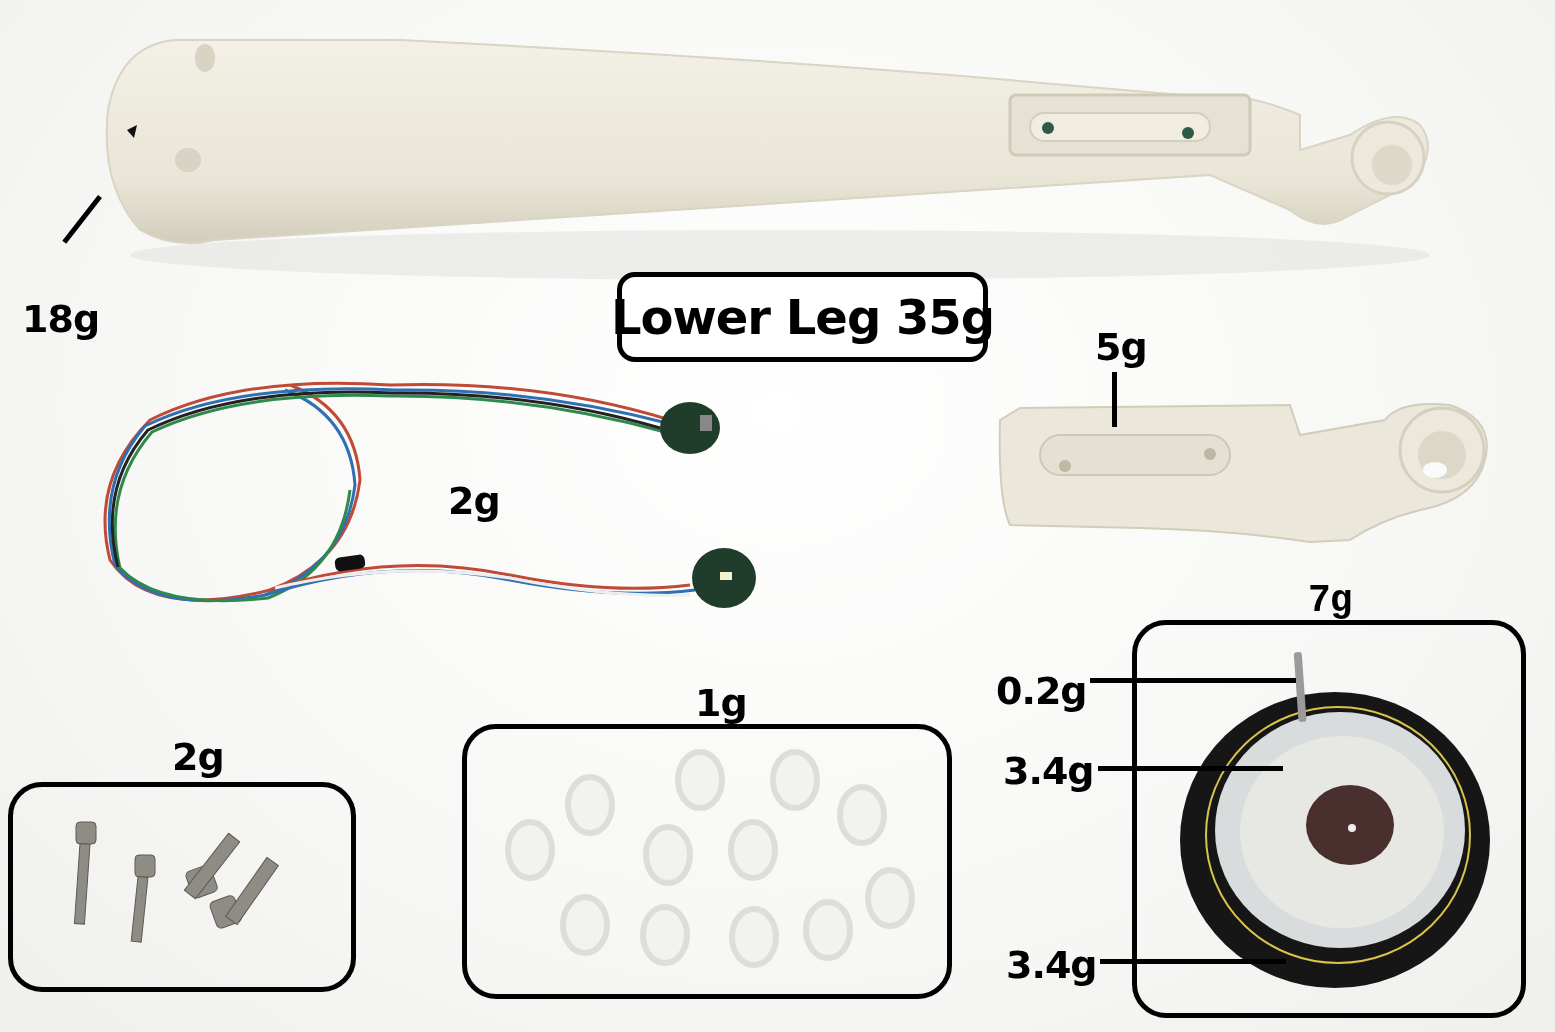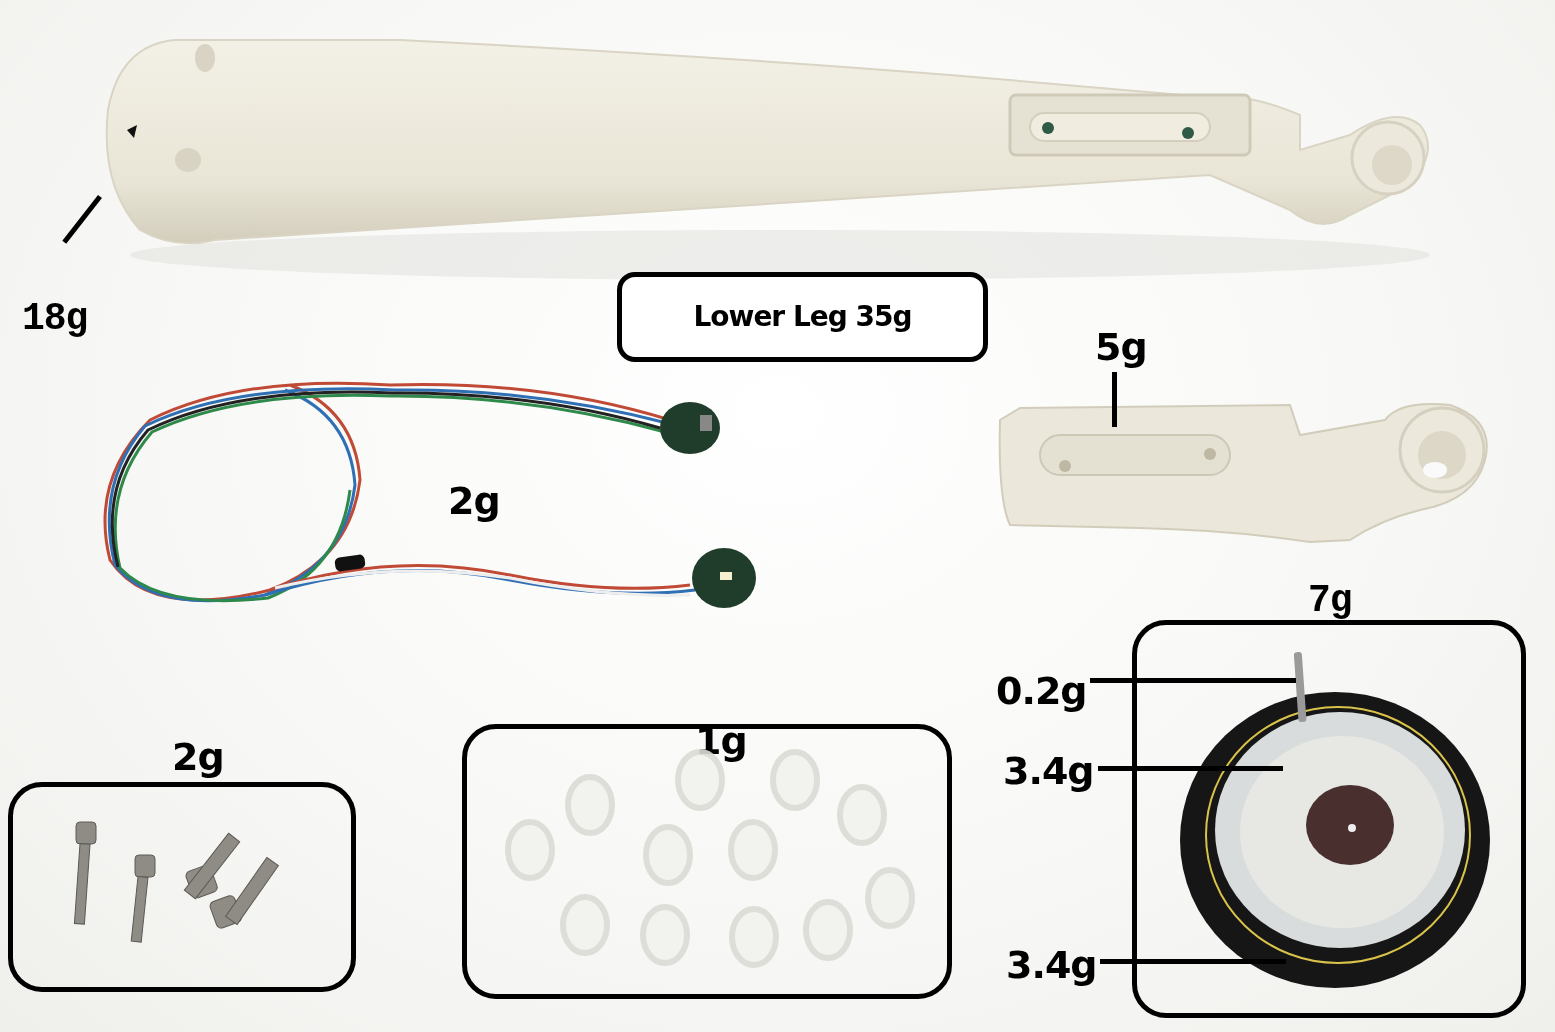--- a/index.html
+++ b/index.html
@@ -33,24 +33,24 @@
   <rect x="1030" y="113" width="180" height="28" rx="14" fill="#f0ece0" stroke="#d3cebd" stroke-width="2"></rect>
   <circle cx="1048" cy="128" r="6" fill="#2f5a45"></circle>
   <circle cx="1188" cy="133" r="6" fill="#2f5a45"></circle>
   <circle cx="1388" cy="158" r="36" fill="#ece8db" stroke="#d6d1c0" stroke-width="3"></circle>
   <circle cx="1392" cy="165" r="20" fill="#ddd8c8"></circle>
   <ellipse cx="205" cy="58" rx="10" ry="14" fill="#d8d3c2"></ellipse>
   <ellipse cx="188" cy="160" rx="13" ry="12" fill="#d8d3c2"></ellipse>
   <path d="M127 130 L137 125 L134 138 Z" fill="#111"></path>
 </svg>
 <div class="line" style="left:64px;top:238px;width:5px;height:58px;transform:rotate(38deg);transform-origin:top left;left:98px;top:195px;"></div>
-<div class="label" style="left:22px;top:300px;font-family:Liberation Mono, monospace;">18g</div>
+<div class="label" style="left:22px;top:300px;">18g</div>
 
 <div class="box" style="left:617px;top:272px;width:371px;height:90px;border-radius:18px;background:#fff;display:flex;align-items:center;justify-content:center;">
-  <span class="label" style="position:static;font-size:28px;">Lower Leg 35g</span>
+  <span class="label" style="position:static;font-size:48px;">Lower Leg 35g</span>
 </div>
 
 <svg class="part" style="left:90px;top:360px" width="720" height="270" viewBox="0 0 720 270">
   <g fill="none" stroke-width="3">
     <path d="M580 60 Q450 20 300 25 Q150 15 60 60 Q0 120 20 200 Q60 260 180 230 Q260 200 270 120 Q265 50 200 25" stroke="#c04a36"></path>
     <path d="M585 65 Q445 28 305 30 Q145 22 55 66 Q5 125 25 205 Q65 255 175 235 Q255 205 265 125 Q260 55 195 30" stroke="#2f6fb3"></path>
     <path d="M575 72 Q440 35 300 36 Q150 30 62 72 Q12 130 30 208 Q70 250 178 238 Q250 210 260 130" stroke="#2e8a4a"></path>
     <path d="M570 68 Q448 32 302 33 Q148 26 58 70 Q8 128 28 207" stroke="#222"></path>
     <path d="M180 230 Q300 190 420 215 Q520 235 600 225" stroke="#c04a36"></path>
     <path d="M175 235 Q300 195 420 220 Q525 240 605 230" stroke="#2f6fb3"></path>
@@ -84,21 +84,21 @@
     <rect x="40" y="34" width="10" height="80" transform="rotate(4 45 34)"></rect>
     <rect x="95" y="45" width="20" height="22" rx="4"></rect>
     <rect x="98" y="67" width="10" height="65" transform="rotate(6 103 67)"></rect>
     <rect x="148" y="58" width="26" height="28" rx="5" transform="rotate(-20 160 70)"></rect>
     <rect x="165" y="20" width="14" height="72" transform="rotate(38 172 56)"></rect>
     <rect x="172" y="88" width="26" height="28" rx="5" transform="rotate(-20 185 100)"></rect>
     <rect x="205" y="45" width="14" height="72" transform="rotate(35 212 81)"></rect>
   </g>
 </svg>
 
-<div class="label" style="left:695px;top:684px;margin-top:38px;">1g</div>
+<div class="label" style="left:695px;top:684px;">1g</div>
 <div class="box" style="left:462px;top:724px;width:490px;height:275px;"></div>
 <svg class="part" style="left:470px;top:730px" width="480" height="260" viewBox="0 0 480 260">
   <g fill="#f2f2ee" stroke="#dcdcd6" stroke-width="6" opacity="0.9">
     <ellipse cx="60" cy="120" rx="22" ry="28"></ellipse>
     <ellipse cx="120" cy="75" rx="22" ry="28"></ellipse>
     <ellipse cx="230" cy="50" rx="22" ry="28"></ellipse>
     <ellipse cx="325" cy="50" rx="22" ry="28"></ellipse>
     <ellipse cx="392" cy="85" rx="22" ry="28"></ellipse>
     <ellipse cx="198" cy="125" rx="22" ry="28"></ellipse>
     <ellipse cx="283" cy="120" rx="22" ry="28"></ellipse>

